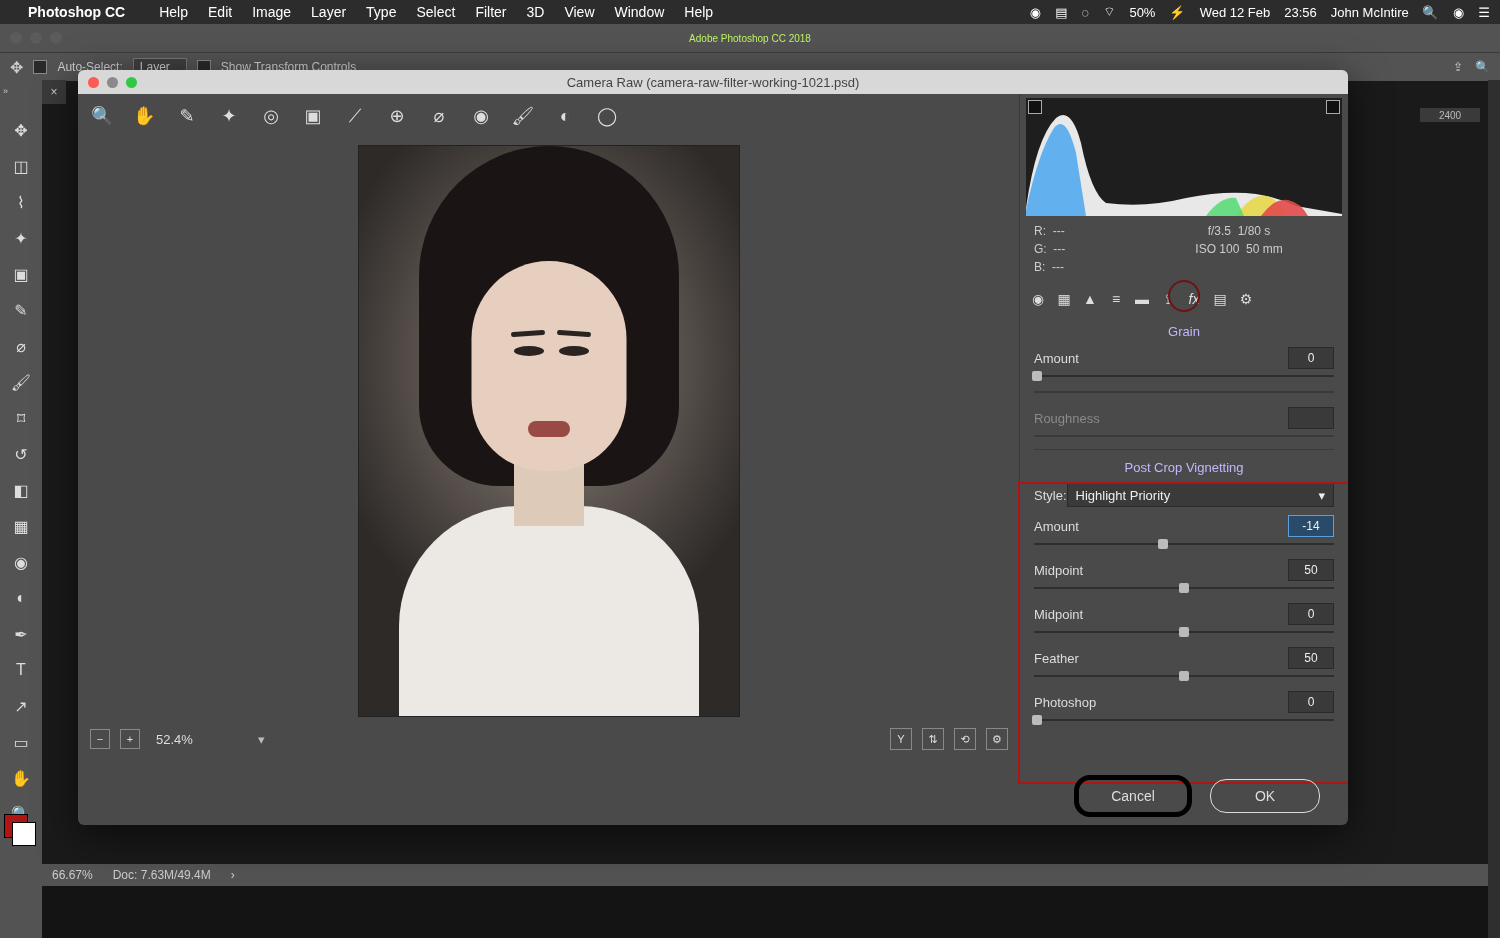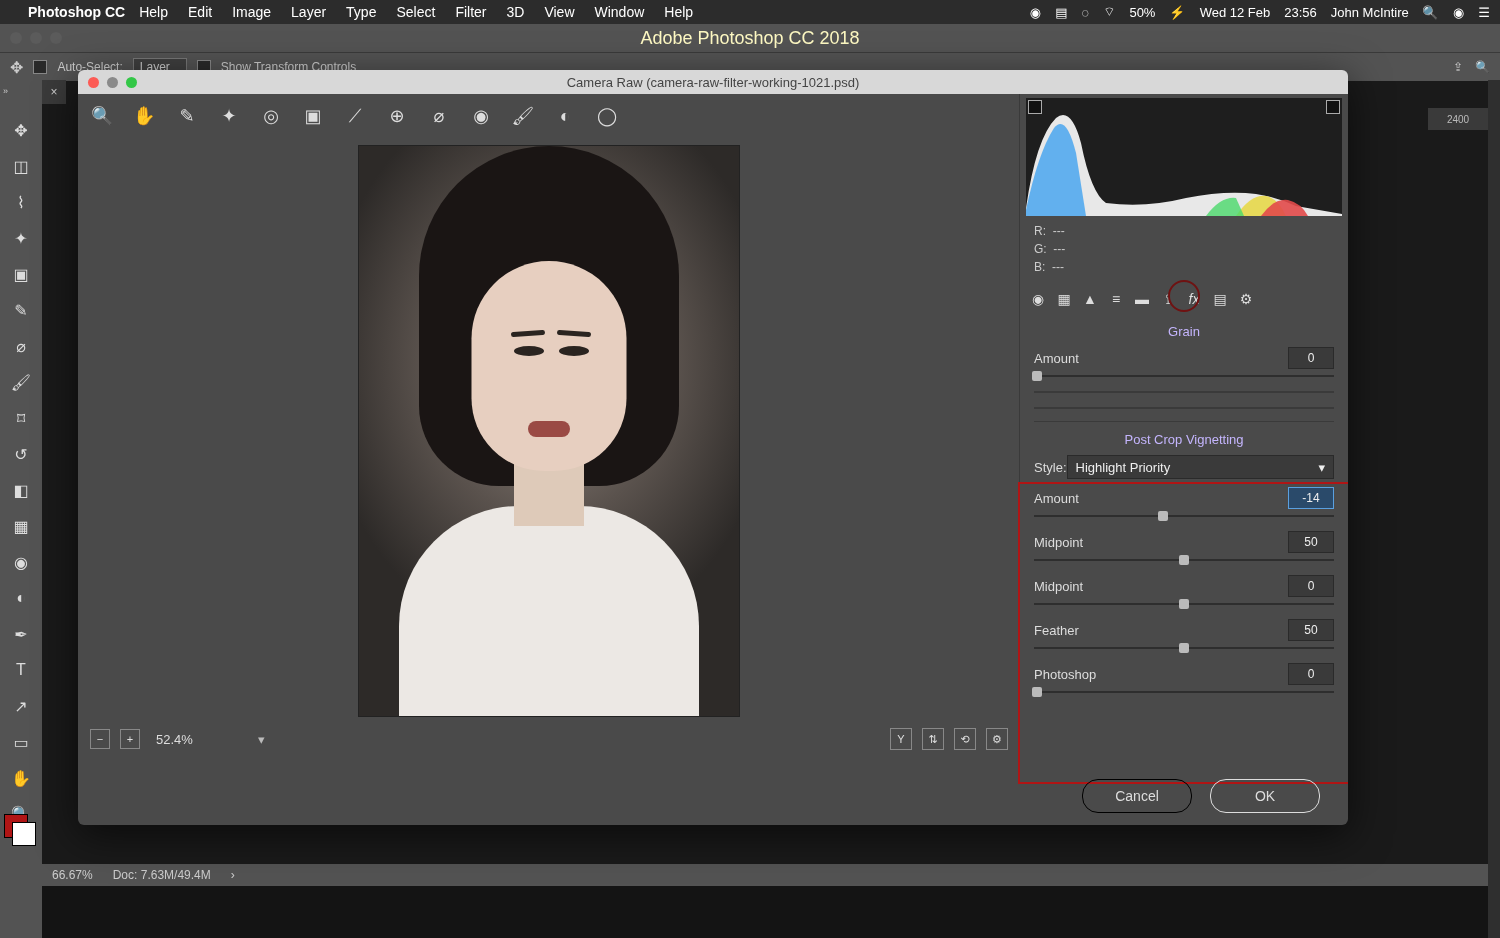--- a/index.html
+++ b/index.html
@@ -1,25 +1,25 @@
 <!DOCTYPE html>
 <html><head>
 <meta charset="utf-8">
 <style>
 html,body{margin:0;padding:0;width:1500px;height:938px;background:#1a1a1a;font-family:-apple-system,"Helvetica Neue",Arial,sans-serif;color:#ddd;overflow:hidden;font-size:13px}
 
 .menubar{position:absolute;top:0;left:0;right:0;height:24px;background:#2c2c2c;display:flex;align-items:center;padding:0 10px;color:#fff;font-size:14px;z-index:10}
 .apple{font-size:16px;margin-right:18px}
 .menubar .menu-item{margin-right:20px;cursor:default}
-.menubar .app-name{font-weight:700;margin-right:14px}
+.menubar .app-name{font-weight:700;margin-right:34px}
 .menubar .spacer{flex:1}
 .menubar .right{display:flex;align-items:center;gap:14px}
 .menubar .right span{font-size:13px}
 
-.ps-title{position:absolute;top:24px;left:0;right:0;height:28px;background:#535353;display:flex;align-items:center;padding-left:10px;color:#fef9c3;font-size:18px}
+.ps-title{position:absolute;top:24px;left:0;right:0;height:28px;background:#535353;display:flex;align-items:center;padding-left:10px;color:#bef264;font-size:10px}
 .traffic{display:flex;gap:8px;margin-right:300px}
 .traffic .dot{width:12px;height:12px;border-radius:50%}
 .ps-title .title-text{position:absolute;left:50%;transform:translateX(-50%)}
 
 .options-bar{position:absolute;top:52px;left:0;right:0;height:28px;background:#535353;display:flex;align-items:center;padding:0 10px;gap:10px;color:#ccc;font-size:12px;border-top:1px solid #3a3a3a}
 .options-bar .chk{width:12px;height:12px;background:#2a2a2a;border:1px solid #888;display:inline-block}
 .options-bar .right-icons{position:absolute;right:10px;display:flex;gap:12px;color:#ccc}
 
 .left-toolbar{position:absolute;top:80px;left:0;width:42px;bottom:0;background:#535353;display:flex;flex-direction:column;align-items:center;padding-top:8px;gap:12px}
 .left-toolbar .row2{position:absolute;top:6px;left:3px;font-size:9px;color:#ccc}
@@ -91,24 +91,24 @@
 .track .thumb{position:absolute;top:0;width:10px;height:10px;background:#bbb;border-radius:2px;transform:translateX(-50%)}
 .disabled{color:#8a8a8a}
 .disabled .bar{background:#3a3a3a}
 .style-row{display:flex;align-items:center;padding:4px 14px;font-size:13px;color:#ddd;}
 .style-row .dd{flex:1;height:22px;background:#3a3a3a;border:1px solid #2a2a2a;display:flex;align-items:center;padding:0 8px;justify-content:space-between;color:#eee;font-size:13px}
 .hr{height:1px;background:#3a3a3a;margin:8px 14px}
 
 .highlight-box{position:absolute;top:388px;left:-2px;right:-6px;height:298px;border:2px solid #b01515;pointer-events:none}
 
 .cr-buttons{position:absolute;bottom:0;left:0;right:0;height:58px;display:flex;align-items:center;justify-content:flex-end;gap:18px;padding-right:28px}
-.cr-btn{min-width:72px;height:32px;border:1px solid #000000;border-radius:16px;display:flex;align-items:center;justify-content:center;color:#ddd;font-size:14px;padding:0 18px}
+.cr-btn{min-width:72px;height:32px;border:5px solid #000000;border-radius:16px;display:flex;align-items:center;justify-content:center;color:#ddd;font-size:14px;padding:0 18px}
 .cr-btn.primary{border:1.5px solid #ddd}
 
-.ruler{position:absolute;top:108px;right:12px;width:60px;height:22px;background:#3a3a3a;color:#bbb;font-size:10px;display:flex;align-items:center;justify-content:center}
+.ruler{position:absolute;top:108px;right:20px;width:60px;height:14px;background:#3a3a3a;color:#bbb;font-size:10px;display:flex;align-items:center;justify-content:center}
 </style>
 </head>
 <body>
 
 <div class="menubar">
   <span class="apple"></span>
   <span class="app-name menu-item">Photoshop CC</span>
   <span class="menu-item">Help</span>
   <span class="menu-item">Edit</span>
   <span class="menu-item">Image</span>
@@ -265,20 +265,24 @@
         <path d="M180,118 Q195,98 210,100 L218,118 Z" fill="#4ad86a" opacity=".8"></path>
       </svg>
     </div>
 
     <div class="info">
       <div class="rgb">
         <div><span>R:</span>&nbsp;&nbsp;<span>---</span></div>
         <div><span>G:</span>&nbsp;&nbsp;<span>---</span></div>
         <div><span>B:</span>&nbsp;&nbsp;<span>---</span></div>
       </div>
+      <div class="exif">
+        <div><span>f/3.5</span>&nbsp;&nbsp;<span>1/80 s</span></div>
+        <div><span>ISO 100</span>&nbsp;&nbsp;<span>50 mm</span></div>
+      </div>
     </div>
 
     <div class="tabrow">
       <div class="tab">◉</div>
       <div class="tab">▦</div>
       <div class="tab">▲</div>
       <div class="tab">≡</div>
       <div class="tab">▬</div>
       <div class="tab">⟟</div>
       <div class="tab">
@@ -298,20 +302,24 @@
     </div>
     <div class="track">
         <div class="bar"></div>
         <div class="thumb" style="left:1%"></div>
       </div>
 
     <div class="track disabled">
         <div class="bar"></div>
       </div>
 
+    <div class="slider-row disabled">
+      <span class="label">Roughness</span>
+      <span class="field"></span>
+    </div>
     <div class="track disabled">
         <div class="bar"></div>
       </div>
 
     <div class="hr"></div>
 
     <div class="section-title">Post Crop Vignetting</div>
 
     <div class="style-row">
       <span>Style:</span>

